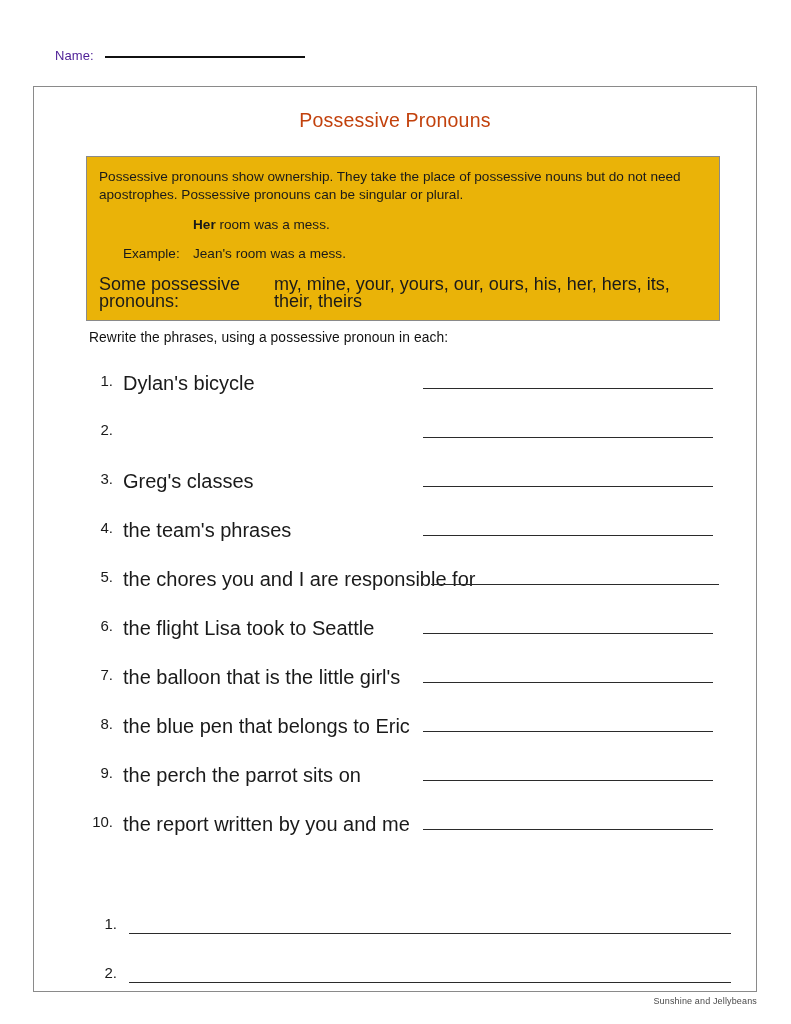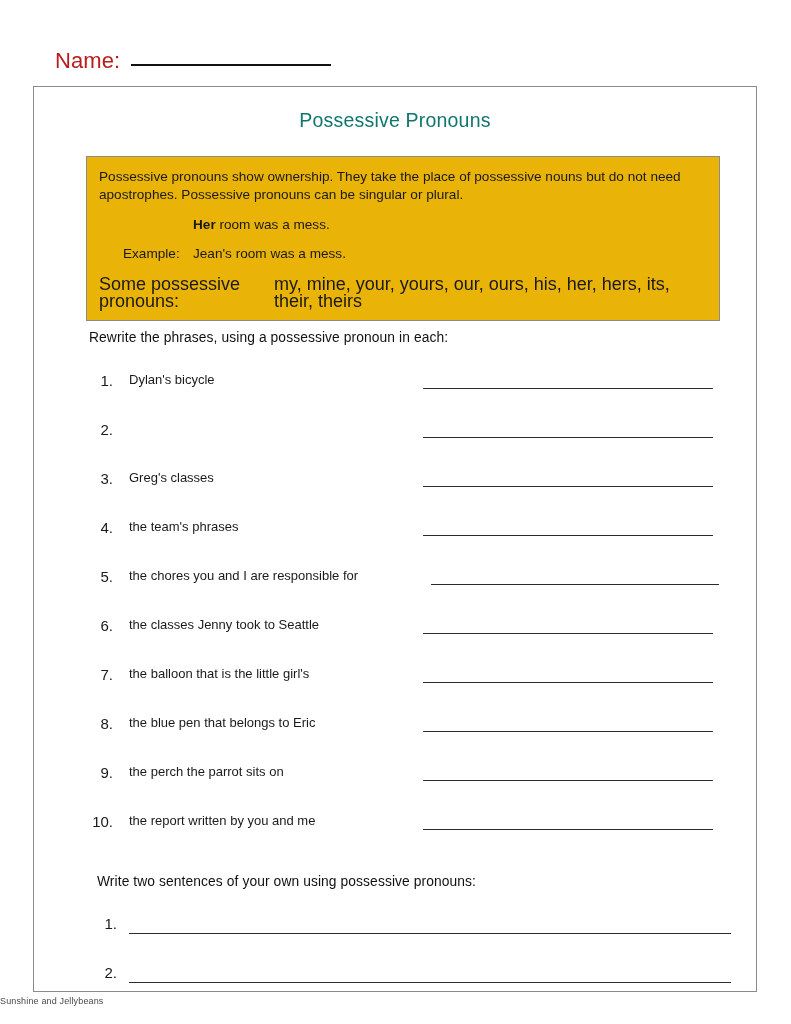--- a/index.html
+++ b/index.html
@@ -27,23 +27,23 @@
   }
   .field {
     position: absolute;
     display: flex;
     align-items: baseline;
     white-space: nowrap;
   }
   .field-name { left: 22px; top: 0; }
   .field-date { left: 444px; top: 0; }
   .field-label {
-    font-size: 22px;
+    font-size: 13px;
     letter-spacing: .1px;
-    color: #b91c1c;
+    color: #4c1d95;
   }
   .field-rule {
     display: inline-block;
     height: 0;
     border-bottom: 2.1px solid #111;
     margin-left: 11px;
     position: relative;
     top: -2px;
   }
   .rule-name { width: 200px; }
@@ -63,21 +63,21 @@
 
   
   .sheet-title {
     position: absolute;
     left: 0;
     top: 22px;
     width: 100%;
     text-align: center;
     font-size: 19.5px;
     letter-spacing: .2px;
-    color: #0f766e;
+    color: #c2410c;
   }
 
   
   .info-box {
     position: absolute;
     left: 52px;
     top: 69px;
     width: 634px;
     box-sizing: border-box;
     border: 1.3px solid #8a8a8a;
@@ -141,23 +141,23 @@
     position: absolute;
     left: 0;
     top: 0;
     width: 24px;
     text-align: right;
     font-size: 15px;
     color: #1a1a1a;
   }
   .phrase-text {
     position: absolute;
-    left: 40px;
+    left: 34px;
     top: 0;
-    font-size: 13px;
+    font-size: 20px;
     color: #1a1a1a;
     white-space: nowrap;
   }
   .phrase-rule {
     position: absolute;
     top: 16px;
     left: 334px;
     width: 290px;
     height: 0;
     border-bottom: 1.6px solid #2b2b2b;
@@ -195,21 +195,21 @@
     height: 0;
     border-bottom: 1.6px solid #2b2b2b;
   }
 
   
   .footer-credit {
     position: absolute;
     left: 0;
     right: 34px;
     top: 996px;
-    text-align: left;
+    text-align: right;
     font-size: 9px;
     color: #4a4a4a;
     letter-spacing: .15px;
   }
 </style>
 </head>
 <body>
 
 <div class="header-row">
   <div class="field field-name">
@@ -263,21 +263,21 @@
       <span class="phrase-text">the team's phrases</span>
       <span class="phrase-rule"></span>
     </div>
     <div class="phrase-item wide">
       <span class="phrase-num">5.</span>
       <span class="phrase-text">the chores you and I are responsible for</span>
       <span class="phrase-rule"></span>
     </div>
     <div class="phrase-item">
       <span class="phrase-num">6.</span>
-      <span class="phrase-text">the classes Jenny took to Seattle</span>
+      <span class="phrase-text">the flight Lisa took to Seattle</span>
       <span class="phrase-rule"></span>
     </div>
     <div class="phrase-item">
       <span class="phrase-num">7.</span>
       <span class="phrase-text">the balloon that is the little girl's</span>
       <span class="phrase-rule"></span>
     </div>
     <div class="phrase-item">
       <span class="phrase-num">8.</span>
       <span class="phrase-text">the blue pen that belongs to Eric</span>
@@ -288,21 +288,20 @@
       <span class="phrase-text">the perch the parrot sits on</span>
       <span class="phrase-rule"></span>
     </div>
     <div class="phrase-item">
       <span class="phrase-num">10.</span>
       <span class="phrase-text">the report written by you and me</span>
       <span class="phrase-rule"></span>
     </div>
   </div>
 
-  <div class="section-heading heading-write">Write two sentences of your own using possessive pronouns:</div>
 
   <div class="sentence-list">
     <div class="sentence-item">
       <span class="sentence-num">1.</span>
       <span class="sentence-rule"></span>
     </div>
     <div class="sentence-item">
       <span class="sentence-num">2.</span>
       <span class="sentence-rule"></span>
     </div>

